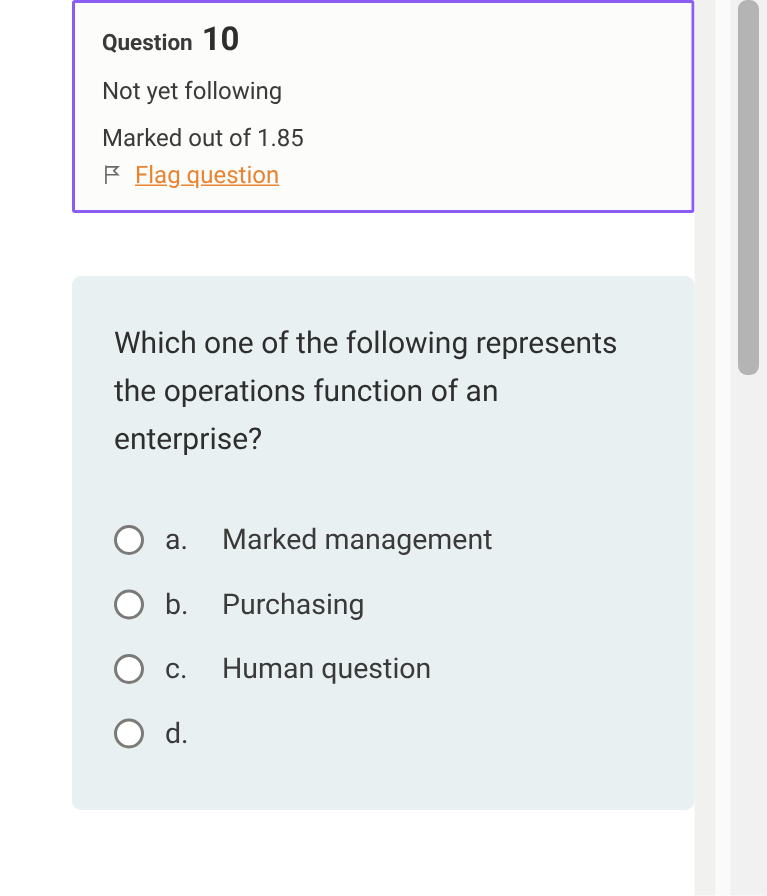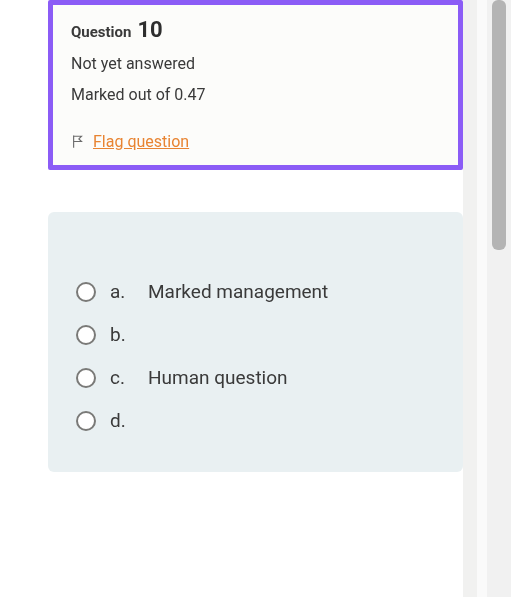--- a/index.html
+++ b/index.html
@@ -14,21 +14,21 @@
       height: 597px;
       position: relative;
       color: #2e2e2e;
     }
     .page {
       padding: 0;
       height: 100%;
       position: relative;
     }
     .info-box {
-      border: 5px solid #8b5cf6;
+      border: 2px solid #8b5cf6;
       background: #fcfcfa;
       margin: 0 48px 0 48px;
       padding: 12px 18px 14px 18px;
       border-radius: 2px;
     }
     .q-label {
       font-size: 15px;
       font-weight: 700;
       color: #3a3a3a;
     }
@@ -39,21 +39,21 @@
       margin-left: 2px;
     }
     .status-line {
       font-size: 16px;
       margin-top: 12px;
       color: #3a3a3a;
     }
     .flag-row {
       display: flex;
       align-items: center;
-      margin-top: 28px;
+      margin-top: 6px;
       gap: 8px;
     }
     .flag-icon svg {
       width: 14px;
       height: 15px;
       display: block;
     }
     .flag-link {
       color: #e88432;
       font-size: 16px;
@@ -155,45 +155,47 @@
 </head>
 <body>
 
 <div class="page">
 
   <div class="info-box">
     <div>
       <span class="q-label">Question</span>
       <span class="q-number">10</span>
     </div>
-    <div class="status-line">Not yet answered</div>
-    <div class="status-line">Marked out of 0.47</div>
+    <div class="status-line">Not yet following</div>
+    <div class="status-line">Marked out of 1.85</div>
     <div class="flag-row">
       <span class="flag-icon">
         <svg viewBox="0 0 16 16" fill="none" stroke="#6b6b6b" stroke-width="1.3">
           <line x1="3" y1="1" x2="3" y2="15"></line>
           <path d="M3 2 L12 2 L9 5 L12 8 L3 8" fill="none"></path>
         </svg>
       </span>
       <a class="flag-link">Flag question</a>
     </div>
   </div>
 
   <div class="question-card">
+    <div class="question-text">Which one of the following represents the operations function of an enterprise?</div>
     <div class="options">
 
       <div class="opt-row">
         <input type="radio" name="q10" class="radio" style="">
         <span class="opt-key">a.</span>
         <span class="opt-label">Marked management</span>
       </div>
 
       <div class="opt-row">
         <input type="radio" name="q10" class="radio" style="">
         <span class="opt-key">b.</span>
+        <span class="opt-label">Purchasing</span>
       </div>
 
       <div class="opt-row">
         <input type="radio" name="q10" class="radio" style="">
         <span class="opt-key">c.</span>
         <span class="opt-label">Human question</span>
       </div>
 
       <div class="opt-row">
         <input type="radio" name="q10" class="radio" style="">

